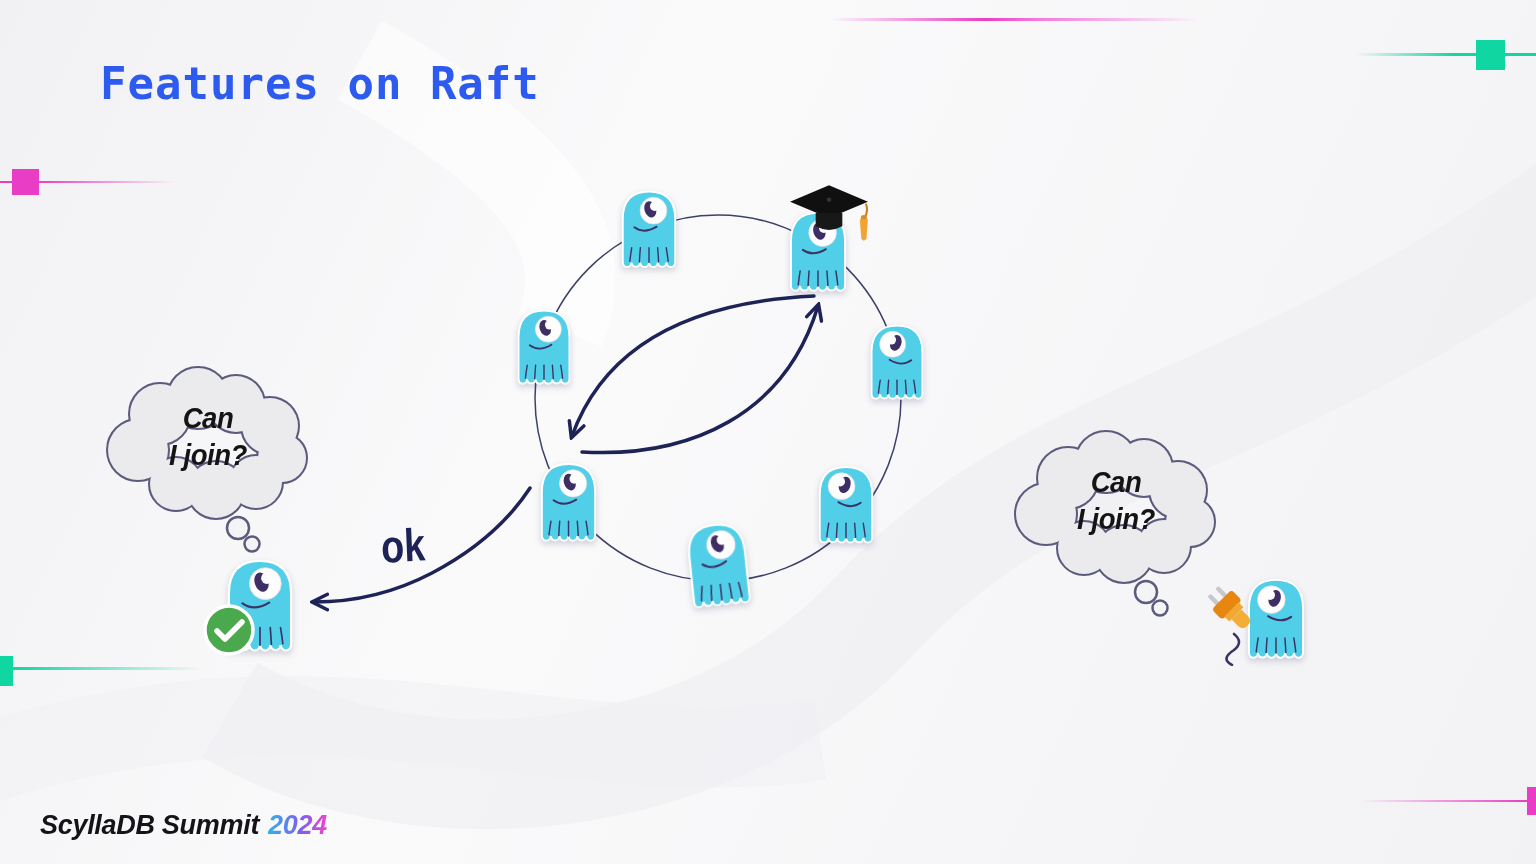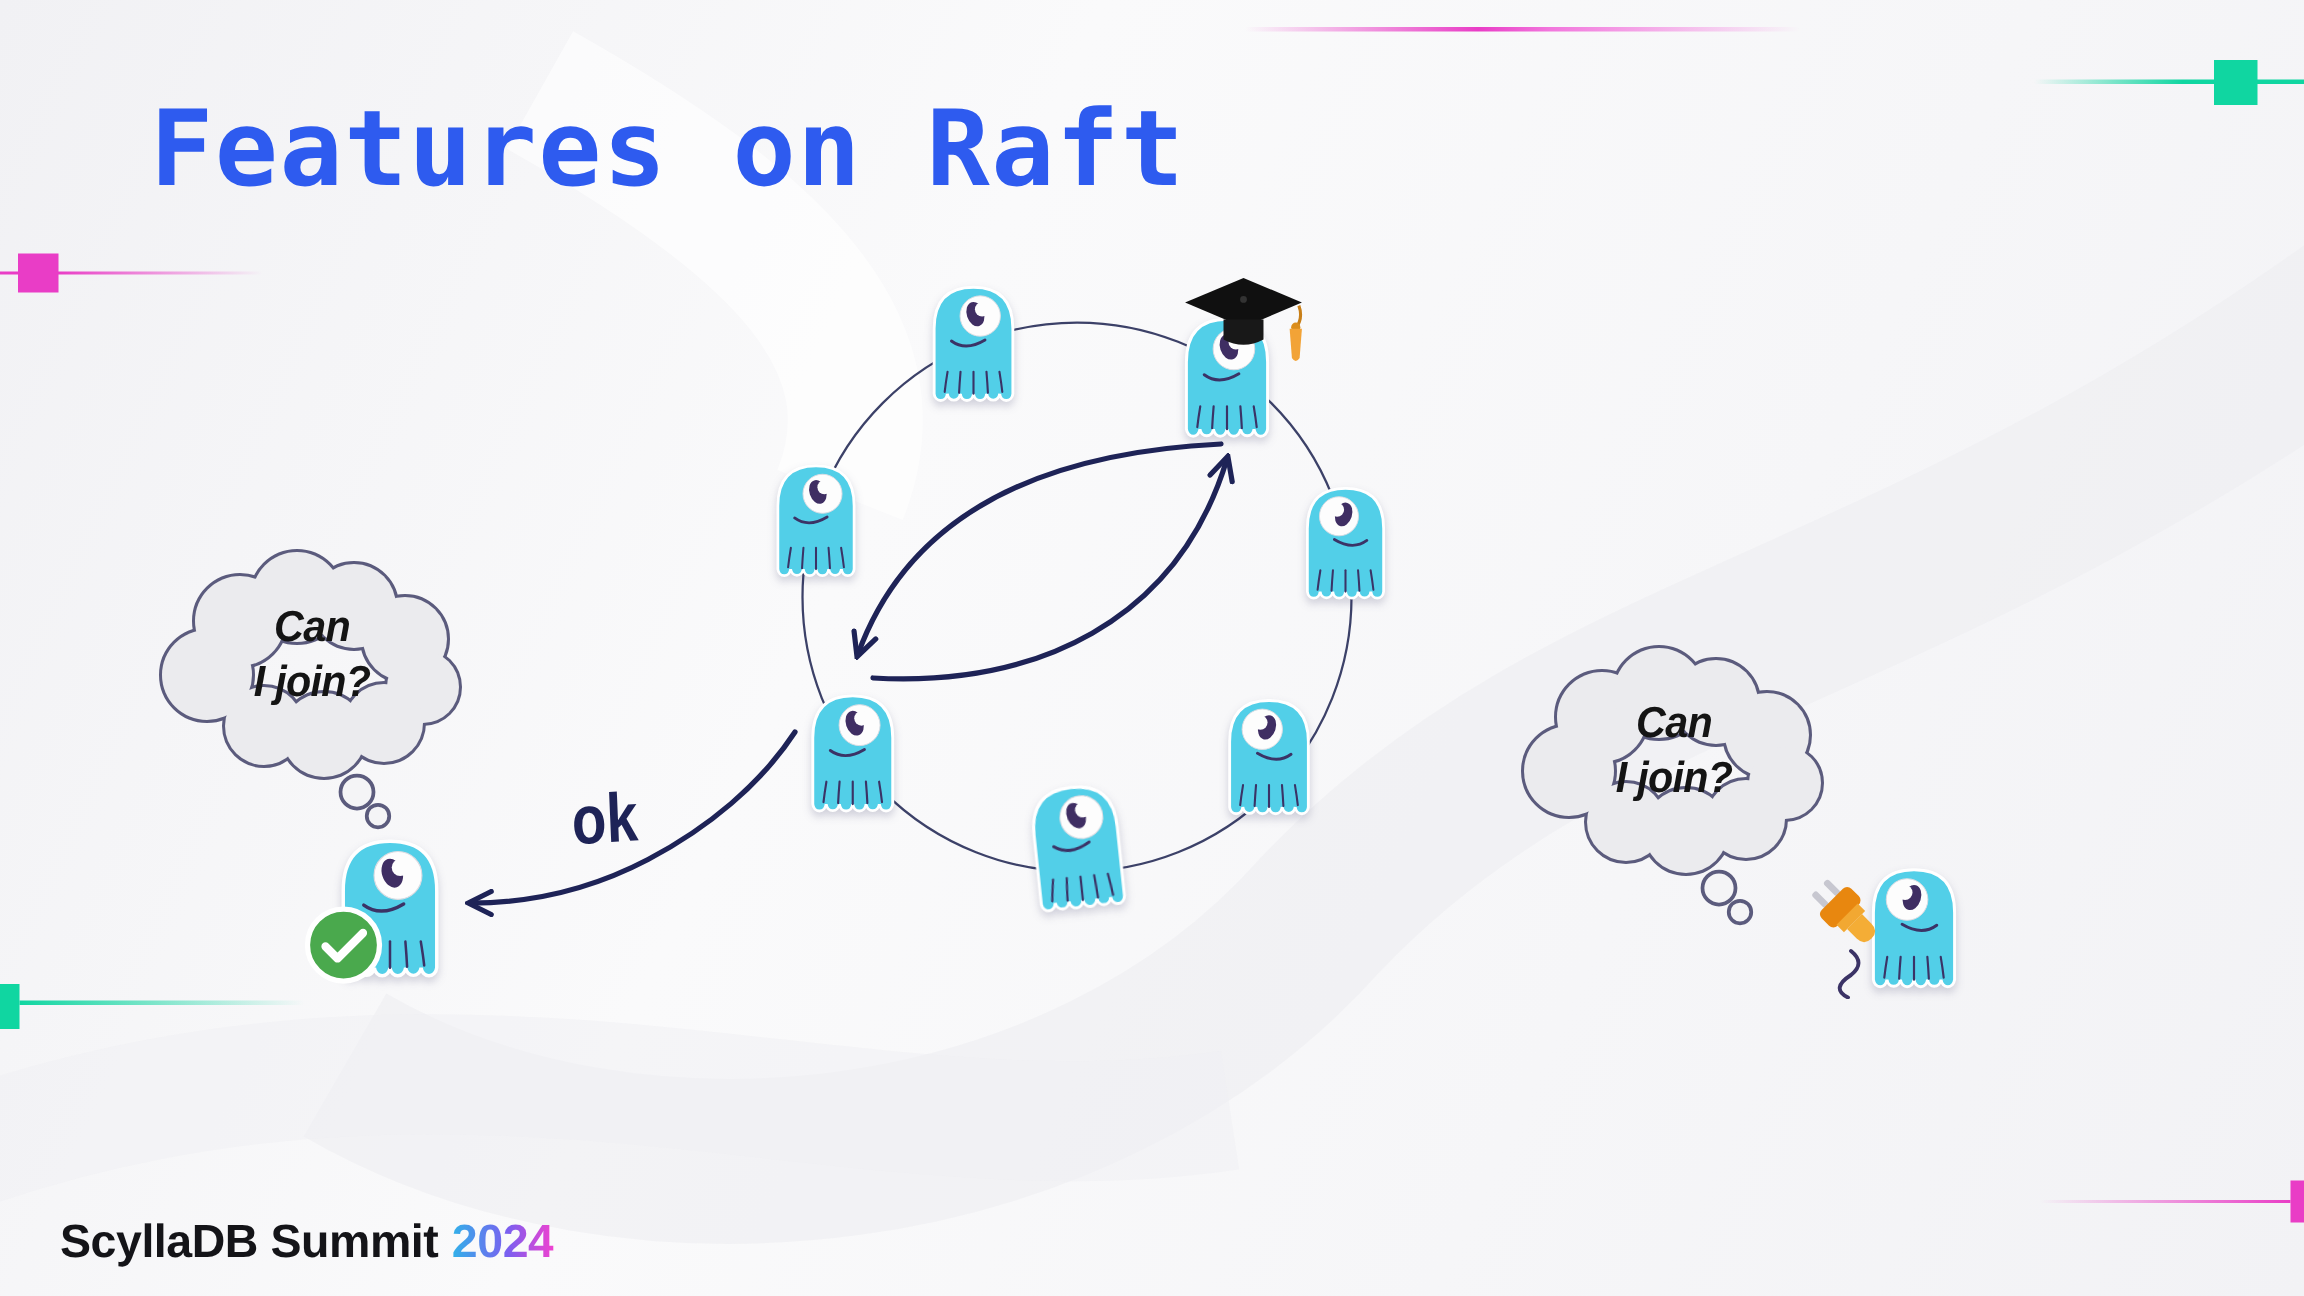--- a/index.html
+++ b/index.html
@@ -8,21 +8,21 @@
     background:linear-gradient(115deg,#f1f1f4 0%,#fafafb 38%,#f6f6f8 70%,#f2f2f5 100%);
     font-family:"Liberation Sans",sans-serif;
   }
   .abs{position:absolute;}
   
   #bg-swoosh{left:0;top:0;width:1536px;height:864px;pointer-events:none;}
   
   #page-title{
     left:100px;top:58px;
     font-family:"DejaVu Sans Mono",monospace;
-    font-size:70px;font-weight:600;letter-spacing:1px;
+    font-size:44px;font-weight:600;letter-spacing:1px;
     color:#2e5bef;white-space:nowrap;
   }
   
   .decor{pointer-events:none;}
   #decor-pink-line-top{left:830px;top:18px;width:370px;height:3px;border-radius:2px;
     background:linear-gradient(90deg,rgba(233,61,198,0) 0%,#e93dc6 42%,#f277dd 55%,rgba(233,61,198,0) 100%);}
   #decor-green-line-topright{left:1356px;top:53px;width:180px;height:3px;
     background:linear-gradient(90deg,rgba(16,214,161,0) 0%,#10d6a1 55%,#10d6a1 100%);}
   #decor-green-square-topright{left:1476px;top:40px;width:29px;height:30px;background:#10d6a1;}
   #decor-pink-square-left{left:12px;top:169px;width:27px;height:26px;background:#e93dc6;}
@@ -46,21 +46,21 @@
     position:absolute;left:0;top:36px;width:220px;text-align:center;
     font-weight:bold;font-size:29px;line-height:37px;color:#141414;
     letter-spacing:-0.5px;transform:scaleX(.95);
   }
   
   #ok-label{
     left:380px;top:520px;font-size:46px;font-weight:600;color:#1e2357;
     transform:scaleX(.82) rotate(-3deg);transform-origin:left top;
   }
   
-  #footer-logo{left:40px;top:810px;font-size:31px;font-weight:bold;letter-spacing:-0.3px;white-space:nowrap;}
+  #footer-logo{left:40px;top:810px;font-size:27px;font-weight:bold;letter-spacing:-0.3px;white-space:nowrap;font-style:italic;}
   #footer-brand{color:#141418;}
   #footer-year{
     margin-left:9px;
     background:linear-gradient(90deg,#31b2e9 0%,#7a5ff0 55%,#f042d0 100%);
     -webkit-background-clip:text;background-clip:text;color:transparent;
   }
 </style>
 </head>
 <body>
 

